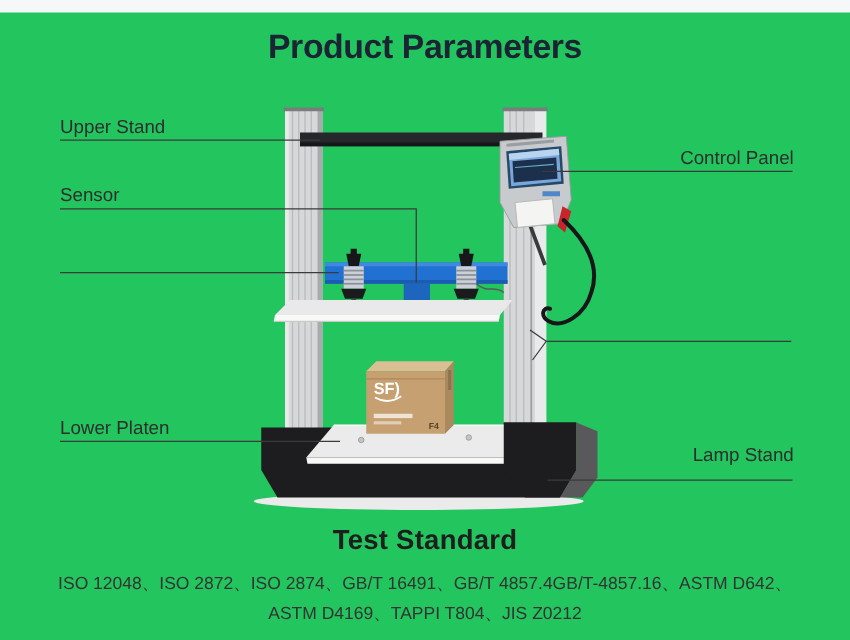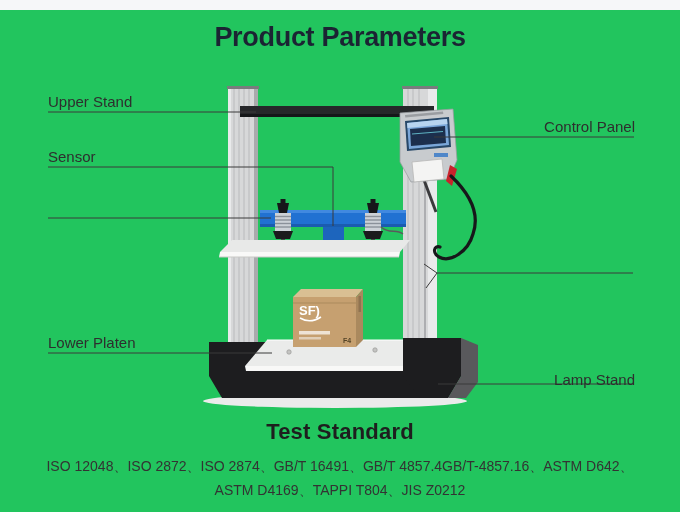--- a/index.html
+++ b/index.html
@@ -150,19 +150,19 @@
       <path d="M434,137 H634"></path>
       <path d="M437,273 H633 M437,273 L424,264 M437,273 L426,288"></path>
       <path d="M438,384 H634"></path>
     </g>
   </svg>
 
   <div class="callout" style="left:48px;top:94px;">Upper Stand</div>
   <div class="callout" style="left:48px;top:149px;">Sensor</div>
   <div class="callout" style="left:48px;top:335px;">Lower Platen</div>
   <div class="callout right" style="right:45px;top:119px;">Control Panel</div>
-  <div class="callout right" style="right:45px;top:372px;">Lamp Stand</div>
+  <div class="callout right" style="right:45px;top:357px;">Lamp Stand</div>
 
   <div class="bottom-section">
     <h2>Test Standard</h2>
     <p class="standards">ISO 12048、ISO 2872、ISO 2874、GB/T 16491、GB/T 4857.4GB/T-4857.16、ASTM D642、ASTM D4169、TAPPI T804、JIS Z0212</p>
   </div>
 </div>
 
 </body></html>

